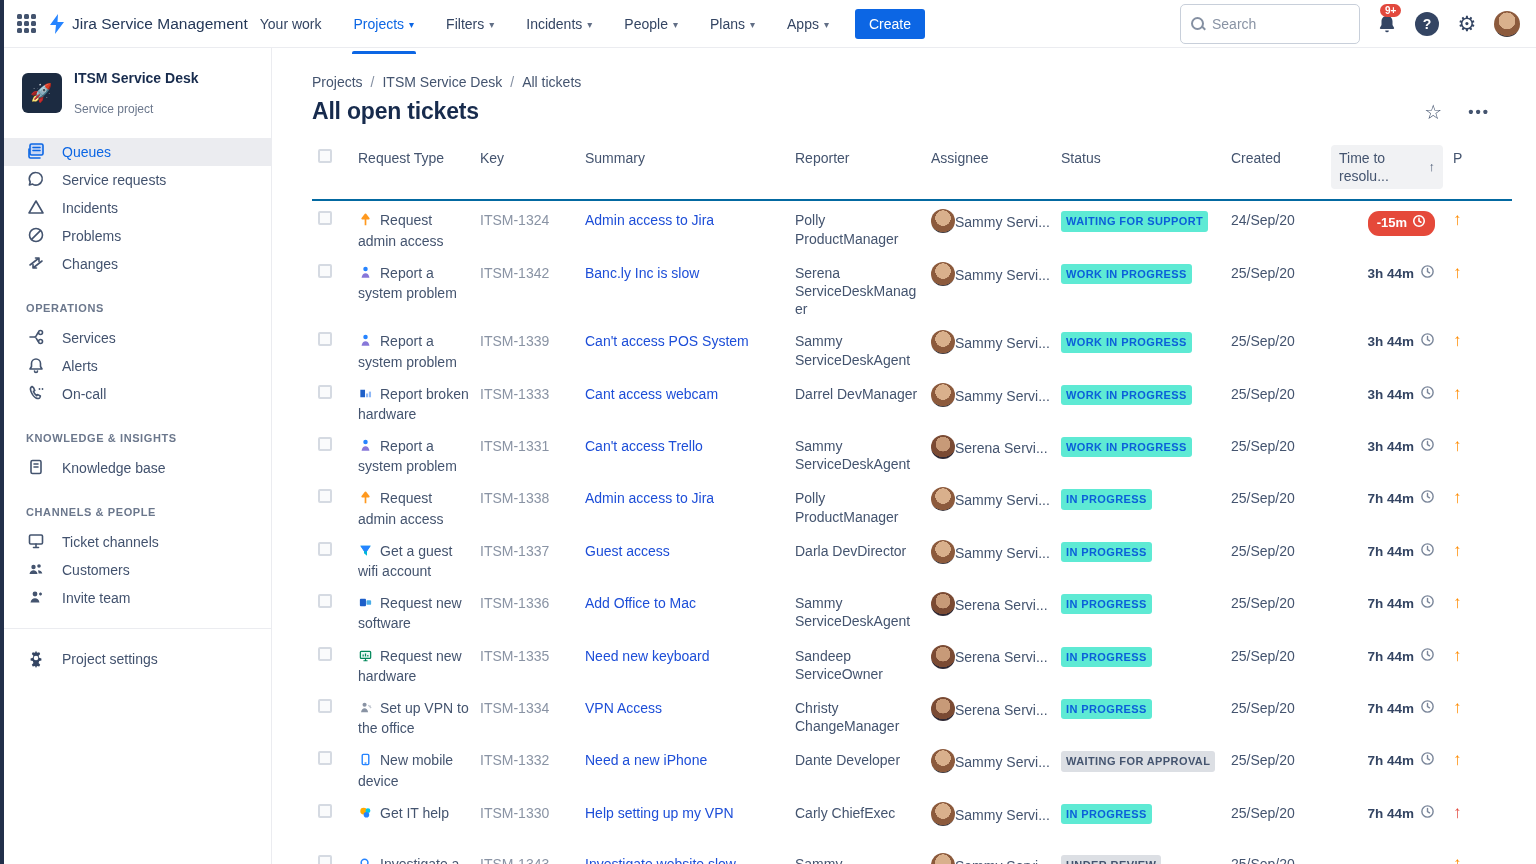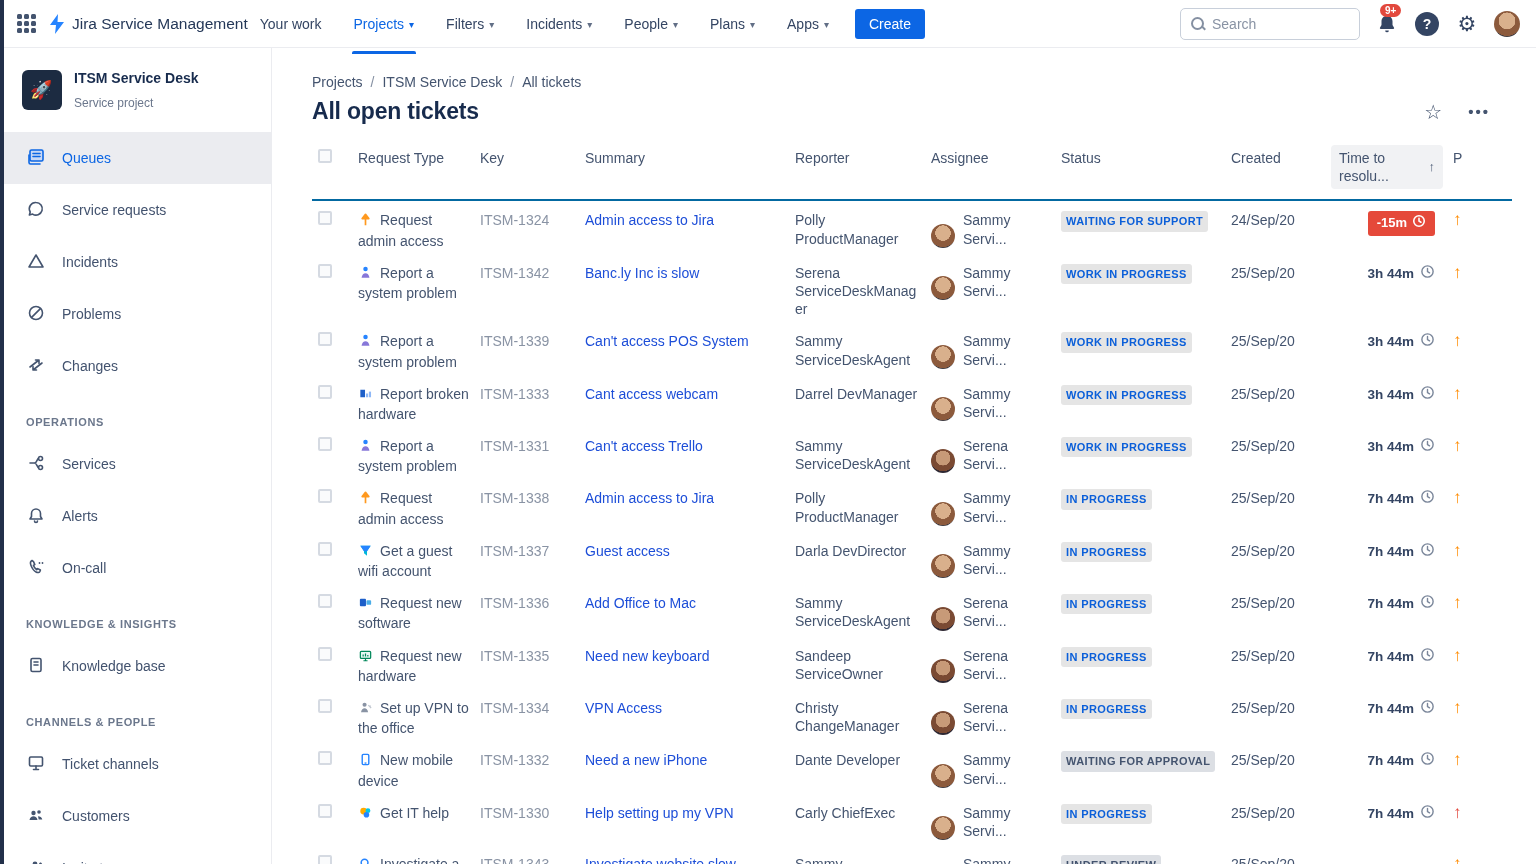--- a/index.html
+++ b/index.html
@@ -14,37 +14,37 @@
   .bolt{width:18px;height:20px}
   .brand-title{font-size:15.5px;font-weight:500;color:#253858;white-space:nowrap}
   .navmenu{display:flex;align-items:center;gap:8px;height:48px}
   .navitem{position:relative;height:61px;display:flex;align-items:center;gap:5px;padding:0 12px;font-size:14px;font-weight:500;color:#344563;cursor:pointer;white-space:nowrap}
   .navitem .chev{font-size:10px;color:#626F86;transform:translateY(1px)}
   .navitem.active{color:#0C66E4}
   .navitem.active .chev{color:#0C66E4}
   .navitem.active::after{content:"";position:absolute;left:10px;right:10px;bottom:0;height:3px;background:#0C66E4;border-radius:2px 2px 0 0}
   .create-btn{margin-left:14px;background:#0C66E4;color:#fff;font-size:14px;font-weight:500;border:none;border-radius:3px;padding:7px 14px;cursor:pointer}
   .nav-right{margin-left:auto;display:flex;align-items:center;gap:14px}
-  .searchbox{display:flex;align-items:center;gap:8px;width:180px;height:32px;border:1px solid #C8CFDA;border-radius:5px;padding:0 10px;background:#fff}
+  .searchbox{display:flex;align-items:center;gap:8px;width:180px;height:40px;border:1px solid #C8CFDA;border-radius:5px;padding:0 10px;background:#fff}
   .searchbox .mag{width:13px;height:13px;border:2px solid #8590A2;border-radius:50%;position:relative;flex:0 0 auto}
   .searchbox .mag::after{content:"";position:absolute;width:5px;height:2px;background:#8590A2;transform:rotate(45deg);right:-4px;bottom:-1px}
   .searchbox input{border:none;outline:none;font-size:14px;color:#172B4D;width:100%;font-family:"Liberation Sans",sans-serif}
   .searchbox input::placeholder{color:#8993A4}
   .icon-btn{position:relative;width:26px;height:26px;display:flex;align-items:center;justify-content:center;cursor:pointer}
   .badge-count{position:absolute;top:-7px;left:6px;background:#E2483D;color:#fff;font-size:10px;font-weight:700;border-radius:8px;padding:1px 5px;z-index:2}
   .help-circle{width:24px;height:24px;border-radius:50%;background:#344563;color:#fff;font-size:14px;font-weight:700;display:flex;align-items:center;justify-content:center}
   .gear-glyph{font-size:21px;color:#344563;line-height:1}
   .avatar{width:26px;height:26px;border-radius:50%;background:radial-gradient(circle at 50% 38%,#D9B08C 0 40%,#8C5A3C 41% 72%,#3E3A3F 73%);flex:0 0 auto}
   
   .sidebar{position:fixed;left:4px;top:48px;bottom:0;width:268px;background:#fff;border-right:1px solid #EBECF0;padding-top:22px;z-index:40}
   .proj{display:flex;align-items:center;gap:12px;padding:0 16px 0 18px;margin-bottom:22px;cursor:pointer}
   .proj-avatar{width:40px;height:40px;border-radius:6px;background:#1C2B41;display:flex;align-items:center;justify-content:center;flex:0 0 auto}
   .proj-name{font-size:14px;font-weight:700;color:#172B4D}
-  .proj-type{font-size:12px;color:#6B778C;margin-top:10px}
-  .snav-item{display:flex;align-items:center;gap:16px;height:52px;padding:0 16px 0 22px;font-size:14px;color:#42526E;cursor:pointer}
+  .proj-type{font-size:12px;color:#6B778C;margin-top:16px}
+  .snav-item{display:flex;align-items:center;gap:16px;height:28px;padding:0 16px 0 22px;font-size:14px;color:#42526E;cursor:pointer}
   .snav-item.active{background:#EBECF0;color:#0C66E4;font-weight:500}
   .snav-item.active svg *{stroke:#0C66E4}
   .snav-item svg{flex:0 0 auto}
   .s-heading{font-size:11px;font-weight:700;letter-spacing:.6px;color:#6B778C;padding:0 16px 0 22px;margin:24px 0 10px}
   .s-divider{height:1px;background:#EBECF0;margin:16px 0}
   
   .main{position:absolute;left:272px;top:48px;right:0;bottom:0;padding:26px 24px 0 40px;overflow:hidden}
   .crumbs{font-size:14px;color:#44546F;display:flex;gap:8px;align-items:center}
   .crumbs a{color:#44546F;text-decoration:none;cursor:pointer}
   .crumbs .sep{color:#8590A2}
@@ -57,29 +57,29 @@
   .grid{display:grid;grid-template-columns:46px 122px 105px 210px 136px 130px 170px 100px 122px 34px;align-items:start}
   .thead{margin-top:24px;padding-bottom:10px;border-bottom:2px solid #0369a1;font-size:14px;color:#44546F;font-weight:500}
   .thead .hcell{cursor:pointer}
   .sortbox{display:inline-flex;align-items:center;gap:6px;background:#F1F2F4;border-radius:4px;padding:4px 8px;margin-top:-4px;font-weight:500}
   .trow{padding:10px 0 4px;min-height:51px}
   .cell{font-size:14px;line-height:1.3;color:#44546F;padding-right:10px;overflow-wrap:anywhere}
   .checkbox{display:inline-block;width:14px;height:14px;border:2px solid #D5DAE2;border-radius:2px;background:#FAFBFC;cursor:pointer;margin-left:6px}
   .ticon{display:inline-block;vertical-align:-2px;margin-right:7px}
   .key{color:#8993A4}
   .cell.summary a{color:#1d4ed8;text-decoration:none;cursor:pointer}
-  .assignee-wrap{display:flex;align-items:flex-end;gap:8px}
+  .assignee-wrap{display:flex;align-items:center;gap:0}
   .avatar.small{width:24px;height:24px;margin-top:-2px}
   .avatar.serena{background:radial-gradient(circle at 50% 38%,#C79A78 0 38%,#7A4A33 39% 68%,#2E2833 69%)}
   .badge{display:inline-block;font-size:11px;font-weight:700;letter-spacing:.4px;border-radius:3px;padding:3px 5px;white-space:nowrap;cursor:pointer}
-  .badge.blue{background:#e5e5e5;color:#0B5FD9}
+  .badge.blue{background:#5eead4;color:#0B5FD9}
   .badge.gray{background:#DCDFE4;color:#44546F}
   .cell.time{display:flex;justify-content:flex-end;padding-right:18px}
   .time-normal{display:inline-flex;align-items:center;gap:6px;font-size:13.5px;font-weight:700;color:#344563}
-  .time-pill{display:inline-flex;align-items:center;gap:5px;background:#E5493A;color:#fff;font-size:13px;font-weight:700;border-radius:3px;padding:3px 9px}
+  .time-pill{display:inline-flex;align-items:center;gap:5px;background:#E5493A;color:#fff;font-size:13px;font-weight:700;border-radius:11px;padding:3px 9px}
   .parrow{font-size:17px;font-weight:700;color:#FF8B00;line-height:1}
   .parrow.highest{color:#E2483D}
   .hcell .sorticon{color:#44546F;font-size:13px}
 </style>
 </head>
 <body>
 
 <div class="edge"></div>
 
 <header class="topnav">

